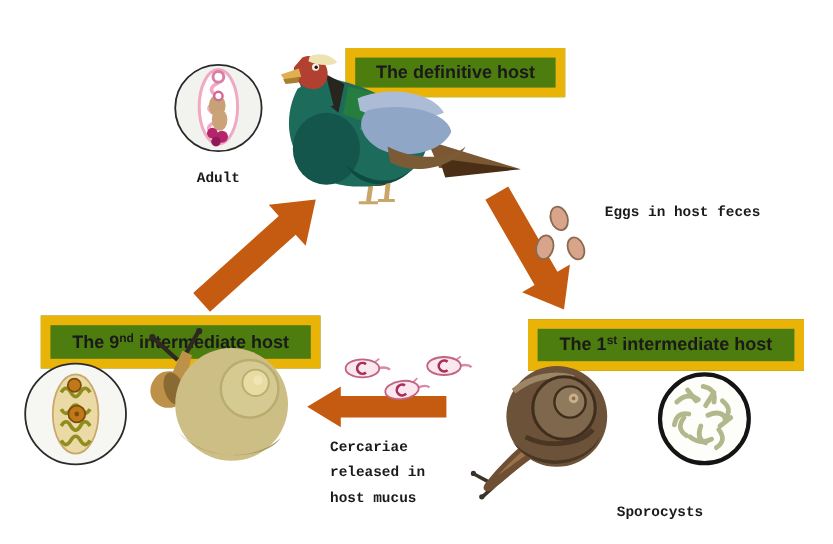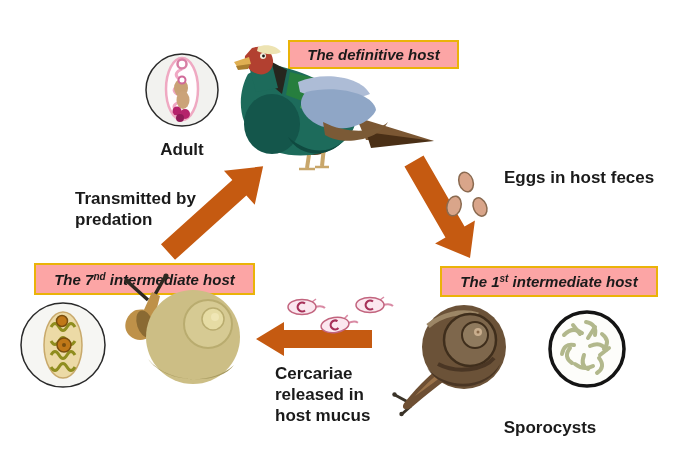--- a/index.html
+++ b/index.html
@@ -2,52 +2,48 @@
 <html><head>
 <meta charset="utf-8">
 <style>
   html,body{margin:0;padding:0;background:#fff;}
   .canvas{
     position:relative;width:694px;height:453px;background:#ffffff;
     font-family:"Liberation Sans",sans-serif;color:#1a1a1a;overflow:hidden;
   }
   .abs{position:absolute;}
   .hostbox{
-    position:absolute;border:2px solid #eab308;background:#fca5a5;
+    position:absolute;border:8px solid #eab308;background:#4d7c0f;
     display:flex;align-items:center;justify-content:center;
-    font-weight:700;font-size:15px;white-space:nowrap;font-style:italic;
+    font-weight:700;font-size:15px;white-space:nowrap;
   }
   .sup{font-size:10px;vertical-align:5px;font-weight:700;}
-  .lbl{position:absolute;font-weight:700;font-size:17px;line-height:21px;}
+  .lbl{position:absolute;font-weight:700;font-size:12px;line-height:21px;font-family:Liberation Mono, monospace;}
   .lbl.center{text-align:center;}
   svg{display:block;}
 </style>
 </head>
 <body>
 
 <div class="canvas">
 
   <div class="hostbox" style="left:288px;top:40px;width:167px;height:25px;">
     <span>The definitive host</span>
   </div>
 
   <div class="hostbox" style="left:34px;top:263px;width:217px;height:28px;">
-    <span><span>The 7</span><span class="sup">nd</span><span> intermediate host</span></span>
+    <span><span>The 9</span><span class="sup">nd</span><span> intermediate host</span></span>
   </div>
 
   <div class="hostbox" style="left:440px;top:266px;width:214px;height:27px;">
     <span><span>The 1</span><span class="sup">st</span><span> intermediate host</span></span>
   </div>
 
   <div class="lbl center" style="left:143px;top:139px;width:78px;">Adult</div>
 
-  <div class="lbl" style="left:75px;top:188px;width:130px;">
-    <div>Transmitted by</div>
-    <div>predation</div>
-  </div>
 
   <div class="lbl" style="left:504px;top:167px;width:160px;">Eggs in host feces</div>
 
   <div class="lbl" style="left:275px;top:363px;width:120px;">
     <div>Cercariae</div>
     <div>released in</div>
     <div>host mucus</div>
   </div>
 
 

